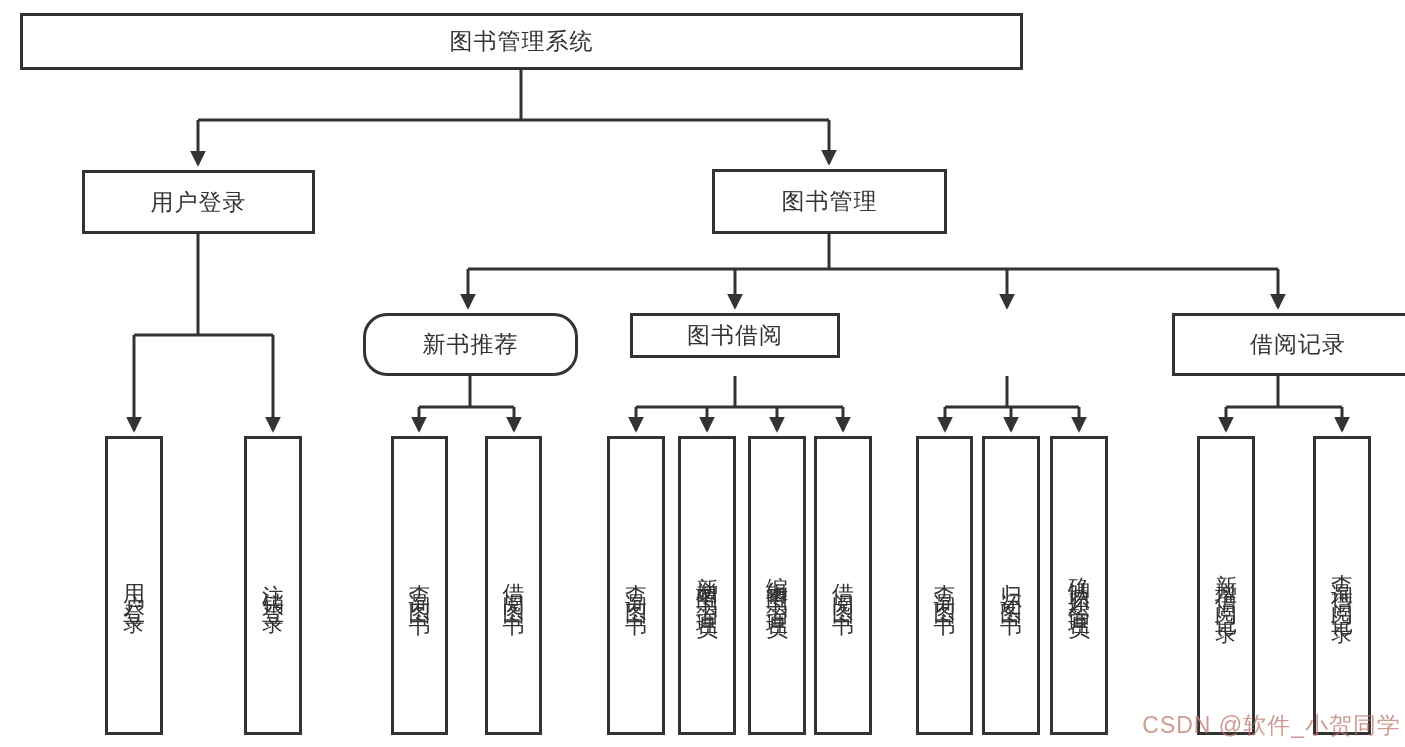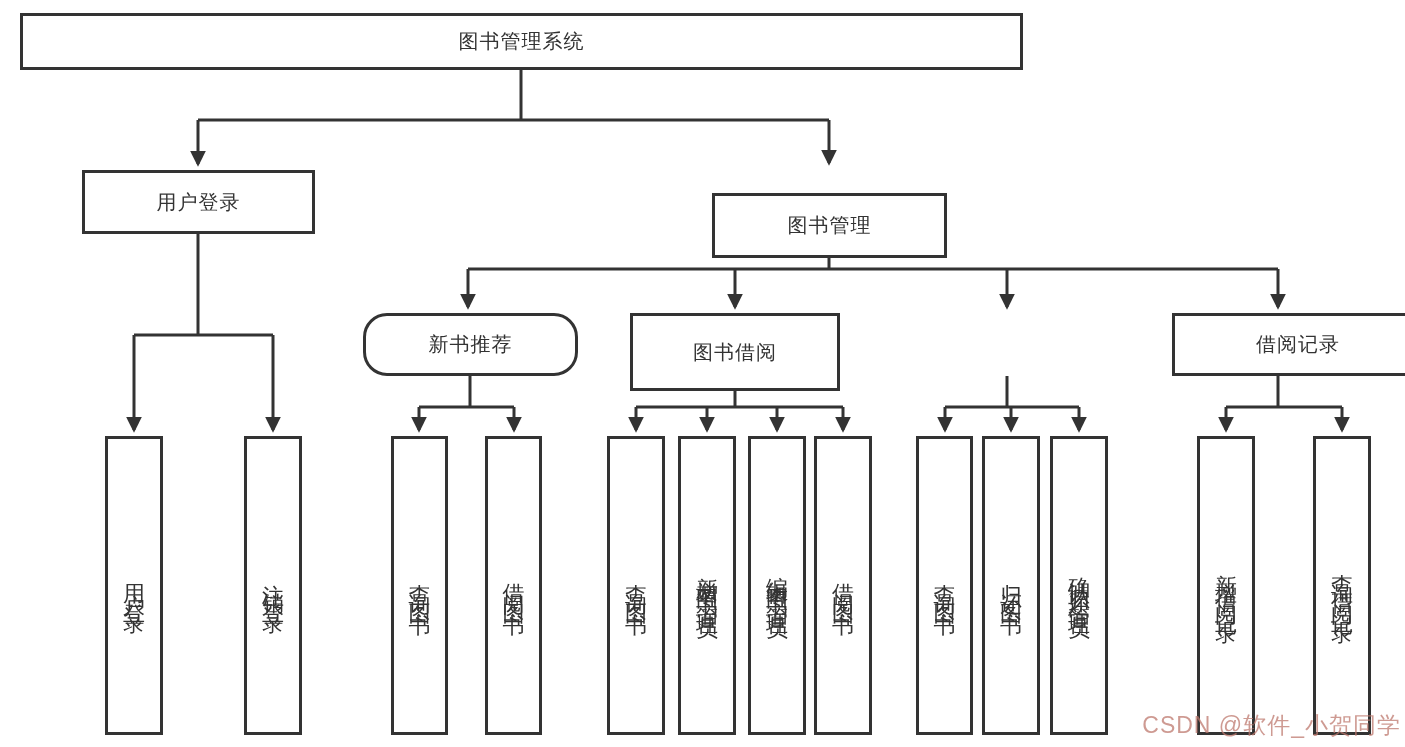--- a/index.html
+++ b/index.html
@@ -10,21 +10,21 @@
     font-family:"Liberation Sans", sans-serif;
     overflow:hidden;
   }
   .connectors{position:absolute;left:0;top:0;width:1405px;height:747px;}
   .hbox{
     position:absolute;
     box-sizing:border-box;
     border:3px solid #333;
     background:#fff;
     display:flex;align-items:center;justify-content:center;
-    font-size:20px;color:#333;
+    font-size:23px;color:#333;
     letter-spacing:1px;
     white-space:nowrap;
   }
   .vbox{
     position:absolute;
     top:436px;height:299px;
     box-sizing:border-box;
     border:3px solid #333;
     background:#fff;
     display:flex;align-items:center;justify-content:center;
@@ -94,24 +94,24 @@
       <path d="M1278 376 V407"></path>
       <path d="M1226 407 H1342"></path>
       <path d="M1226 407 V430" marker-end="url(#arrow)"></path>
       <path d="M1342 407 V430" marker-end="url(#arrow)"></path>
     </g>
   </svg>
 
   <div class="hbox" style="left:20px;top:13px;width:1003px;height:57px;">图书管理系统</div>
 
   <div class="hbox" style="left:82px;top:170px;width:233px;height:64px;">用户登录</div>
-  <div class="hbox" style="left:712px;top:169px;width:235px;height:65px;margin-top:24px;">图书管理</div>
+  <div class="hbox" style="left:712px;top:169px;width:235px;height:65px;">图书管理</div>
 
   <div class="hbox" style="left:363px;top:313px;width:215px;height:63px;border-radius:24px;">新书推荐</div>
-  <div class="hbox" style="left:630px;top:313px;width:210px;height:78px;font-family:Liberation Mono, monospace;">图书借阅</div>
+  <div class="hbox" style="left:630px;top:313px;width:210px;height:45px;font-family:Liberation Mono, monospace;">图书借阅</div>
   <div class="hbox" style="left:1172px;top:313px;width:252px;height:63px;">借阅记录</div>
 
   <div class="vbox" style="left:105px;width:58px;">用户登录</div>
   <div class="vbox" style="left:244px;width:58px;">注销登录</div>
 
   <div class="vbox" style="left:391px;width:57px;">查询图书</div>
   <div class="vbox" style="left:485px;width:57px;">借阅图书</div>
 
   <div class="vbox" style="left:607px;width:58px;">查询图书</div>
   <div class="vbox long" style="left:678px;width:58px;">新增图书（管理员）</div>

